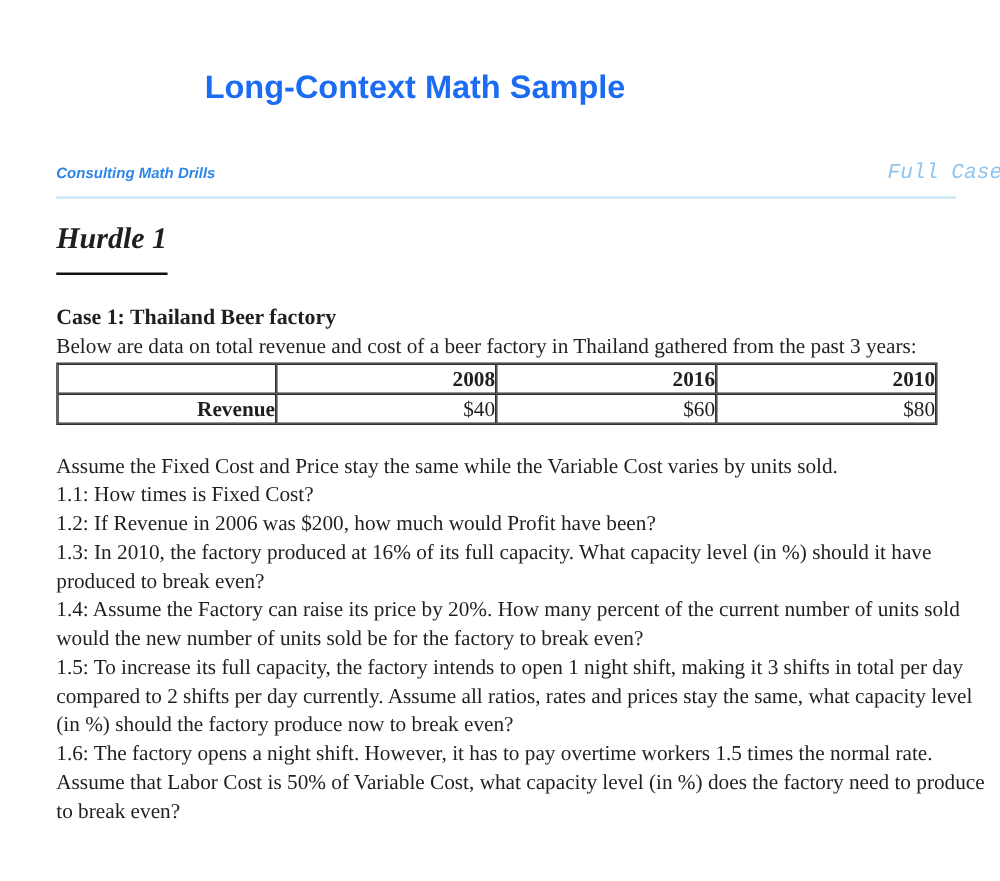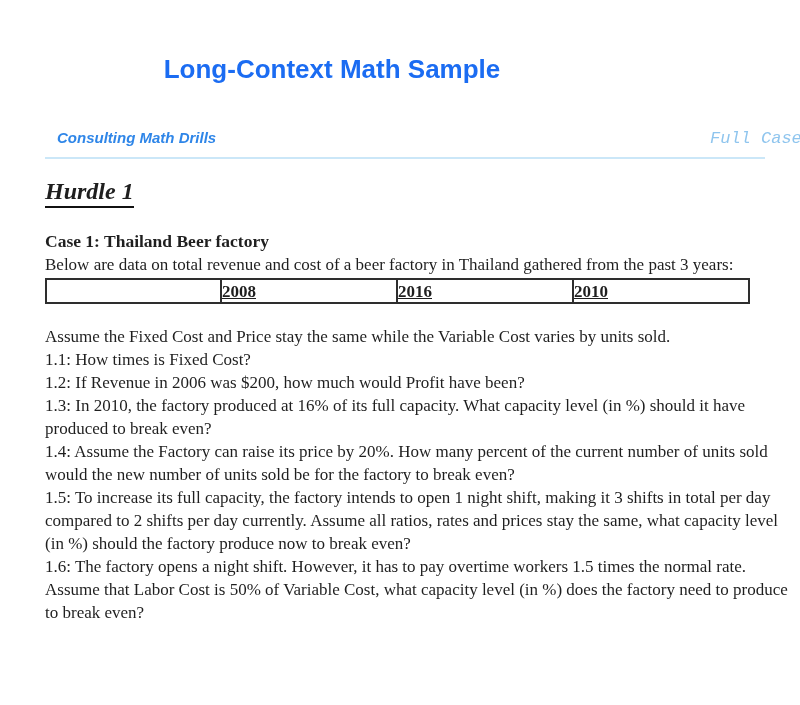--- a/index.html
+++ b/index.html
@@ -20,49 +20,48 @@
     margin:54px 0 0 0;width:664px;text-align:center;
     font-family:"Liberation Sans",sans-serif;font-weight:bold;
     font-size:26px;line-height:30px;color:var(--title_blue);
   }
   .doc-header{
     margin:44px 0 0 45px;width:720px;position:relative;
     padding-bottom:9px;border-bottom:2px solid var(--rule_blue);
     font-family:"Liberation Sans",sans-serif;
   }
   .brand{
-    font-weight:bold;font-style:italic;font-size:15px;line-height:20px;
-    color:var(--brand_blue);cursor:pointer;margin-left:12px;
+    font-weight:bold;font-style:italic;font-size:12px;line-height:20px;
+    color:var(--brand_blue);cursor:pointer;
   }
   .nav-right{
     position:absolute;left:665px;top:1px;white-space:nowrap;
     font-style:italic;font-size:17px;line-height:20px;
     color:var(--nav_blue);cursor:pointer;font-family:Liberation Mono, monospace;
   }
   .hurdle{
     margin:17px 0 0 45px;width:fit-content;
     font-style:italic;font-weight:700;font-size:24px;line-height:30px;
-    border-bottom:2px solid #111;padding-bottom:0px;
+    border-bottom:2px solid #111;padding-bottom:12px;
   }
   .body-text{margin-left:45px;width:860px;font-size:17px;line-height:23px;}
   .body-text p{margin:0;}
   .case-title{margin-top:22px !important;font-weight:bold;font-size:17.5px;}
   .data-table{
     margin:2px 0 0 45px;width:705px;table-layout:fixed;
     border-collapse:separate;border-spacing:0;
     border:1px solid var(--border_color);
     font-size:17px;
   }
   .data-table col.c0{width:175px;}
   .data-table td{
     border:1px solid var(--border_color);
-    text-align:left;vertical-align:middle;
+    text-align:right;vertical-align:middle;
     height:22px;line-height:21px;padding:0;
     overflow:hidden;
-    text-decoration:underline;
   }
   .bold{font-weight:bold;}
   .assumption{margin-top:21px !important;}
   .q-prefix{font-weight:normal;}
   .q-text{white-space:pre-line;}
 </style>
 </head>
 <body>
 
 <h1 class="doc-title">Long-Context Math Sample</h1>
@@ -86,20 +85,26 @@
       <col>
       <col>
     </colgroup>
   <tbody>
     <tr>
       <td class="bold"></td>
       <td class="bold">2008</td>
       <td class="bold">2016</td>
       <td class="bold">2010</td>
     </tr>
+    <tr>
+      <td class="bold">Revenue</td>
+      <td>$40</td>
+      <td>$60</td>
+      <td>$80</td>
+    </tr>
   </tbody>
 </table>
 
 <div class="body-text">
   <p class="assumption">Assume the Fixed Cost and Price stay the same while the Variable Cost varies by units sold.</p>
   <p class="q"><b class="q-prefix">1.1:</b><span class="q-text"> How times is Fixed Cost?</span></p>
   <p class="q"><b class="q-prefix">1.2:</b><span class="q-text"> If Revenue in 2006 was $200, how much would Profit have been?</span></p>
   <p class="q"><b class="q-prefix">1.3:</b><span class="q-text"> In 2010, the factory produced at 16% of its full capacity. What capacity level (in %) should it have
 produced to break even?</span></p>
   <p class="q"><b class="q-prefix">1.4:</b><span class="q-text"> Assume the Factory can raise its price by 20%. How many percent of the current number of units sold

